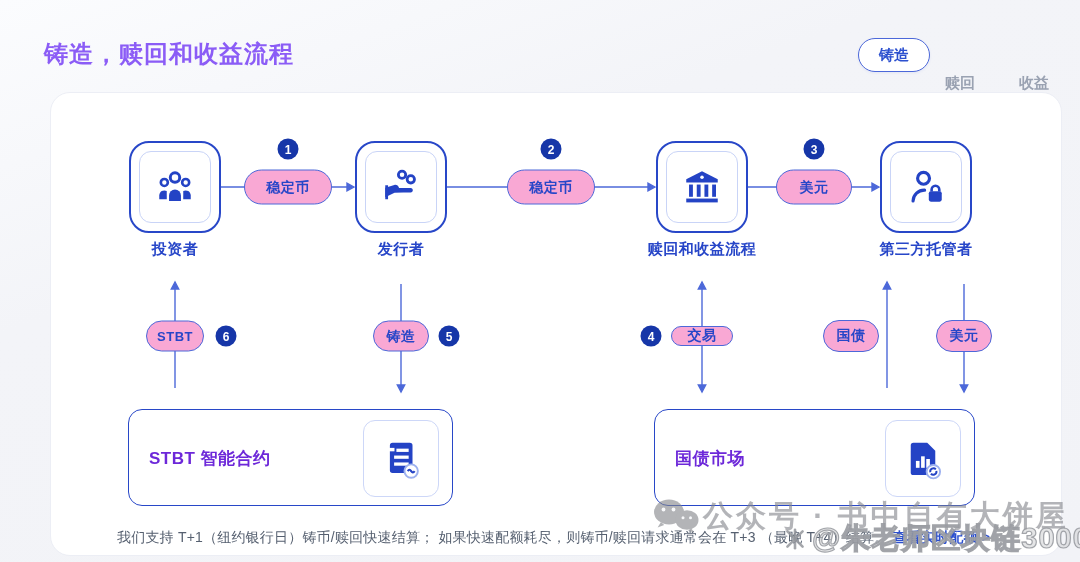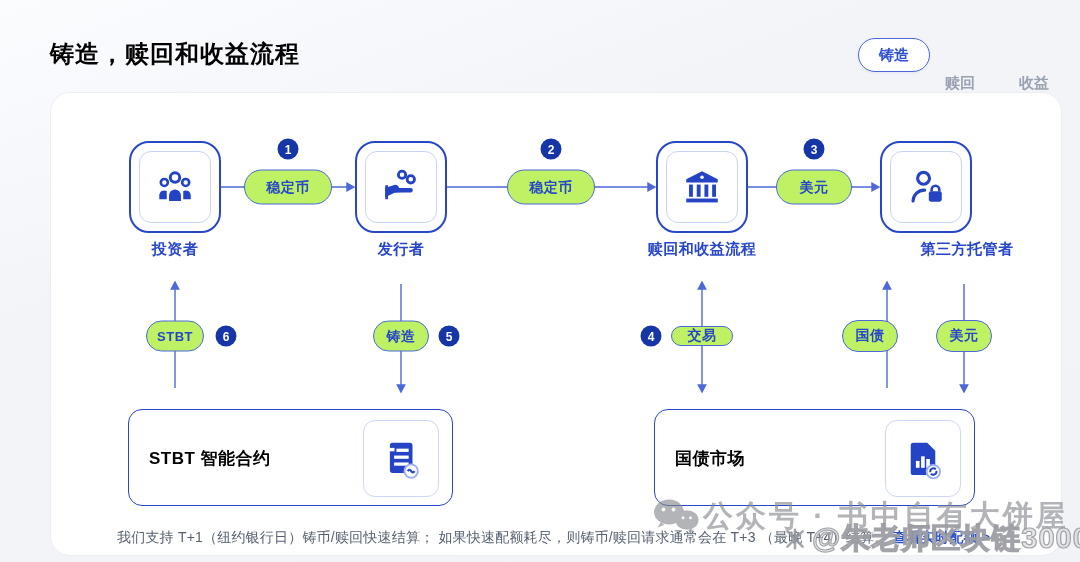--- a/index.html
+++ b/index.html
@@ -5,21 +5,21 @@
   * { margin:0; padding:0; box-sizing:border-box; }
   html,body { width:1080px; height:562px; }
   body {
     font-family:"Liberation Sans","DejaVu Sans",sans-serif;
     background:linear-gradient(160deg,#fbfcfe 0%,#f3f4f8 35%,#f2f3f7 100%);
     position:relative; overflow:hidden; color:#171c2b;
   }
   .abs { position:absolute; }
 
   
-  .page-title { left:50px; top:38px; font-size:24px; font-weight:700; color:#000000; letter-spacing:1px; }
+  .page-title { left:44px; top:38px; font-size:24px; font-weight:700; color:#8b5cf6; letter-spacing:1px; }
   .tab-active {
     left:858px; top:38px; width:72px; height:34px; background:#fff;
     border:1px solid #4c68d9; border-radius:17px; color:#2c50cf;
     font-size:15px; font-weight:700; display:flex; align-items:center; justify-content:center;
     box-shadow:0 1px 3px rgba(40,70,200,0.08); cursor:pointer;
   }
   .tab-inactive { top:46px; font-size:15px; font-weight:700; color:#9aa2b2; cursor:pointer;margin-top:28px; }
 
   
   .card {
@@ -37,38 +37,38 @@
     width:100%; height:100%; border:1px solid #c9d4f7; border-radius:12px;
     display:flex; align-items:center; justify-content:center; background:#fff;
   }
   .node-label {
     position:absolute; top:147px; width:160px; text-align:center;
     color:#2746c8; font-size:15px; font-weight:600; letter-spacing:0.5px;
   }
 
   
   .pill {
-    position:absolute; background:#bef264; border:1.3px solid #4c68d9; border-radius:18px;
+    position:absolute; background:#f9a8d4; border:1.3px solid #4c68d9; border-radius:18px;
     color:#2746c8; font-size:14px; font-weight:600; display:flex; align-items:center;
     justify-content:center; transform:translate(-50%,-50%); letter-spacing:0.5px;
   }
   .badge {
     position:absolute; width:21px; height:21px; background:#1636a8; border-radius:50%;
     color:#fff; font-size:12px; font-weight:700; display:flex; align-items:center;
     justify-content:center; transform:translate(-50%,-50%);
   }
 
   
   .bigbox {
     position:absolute; top:316px; height:97px; background:#fff;
     border:1.5px solid #2847c8; border-radius:14px;
   }
   .bigbox-label {
     position:absolute; left:20px; top:50%; transform:translateY(-50%);
-    color:#000000; font-size:17px; font-weight:700; letter-spacing:0.5px;
+    color:#6d28d9; font-size:17px; font-weight:700; letter-spacing:0.5px;
   }
   .bigbox-iconwrap {
     position:absolute; right:13px; top:10px; width:76px; height:77px;
     border:1px solid #cdd7f8; border-radius:12px;
     display:flex; align-items:center; justify-content:center;
   }
 
   
   .footnote {
     position:absolute; left:66px; top:436px; width:920px;
@@ -174,41 +174,41 @@
   <div class="node" style="left:829px;">
     <div class="node-inner">
       <svg width="42" height="42" viewBox="0 0 24 24">
         <circle cx="10.6" cy="7" r="3.4" fill="none" stroke="#2443c5" stroke-width="1.8"></circle>
         <path d="M4.6 20 a6.4 6.4 0 0 1 6.6 -6.2" fill="none" stroke="#2443c5" stroke-width="1.8" stroke-linecap="round"></path>
         <path d="M15.2 14.6 v-1.1 a2.2 2.2 0 0 1 4.4 0 v1.1" fill="none" stroke="#2443c5" stroke-width="1.5"></path>
         <rect x="13.6" y="14.4" width="7.4" height="6" rx="1.2" fill="#2443c5"></rect>
       </svg>
     </div>
   </div>
-  <div class="node-label" style="left:836px;">第三方托管者</div>
+  <div class="node-label" style="left:795px;">第三方托管者</div>
 
   <div class="badge" style="left:237px; top:56px;">1</div>
   <div class="pill" style="left:237px; top:94px; width:88px; height:35px;">稳定币</div>
 
   <div class="badge" style="left:500px; top:56px;">2</div>
   <div class="pill" style="left:500px; top:94px; width:88px; height:35px;">稳定币</div>
 
   <div class="badge" style="left:763px; top:56px;">3</div>
   <div class="pill" style="left:763px; top:94px; width:76px; height:35px;">美元</div>
 
   <div class="pill" style="left:124px; top:243px; width:58px; height:31px; font-size:13px; font-weight:700;">STBT</div>
   <div class="badge" style="left:175px; top:243px;">6</div>
 
   <div class="pill" style="left:350px; top:243px; width:56px; height:31px;">铸造</div>
   <div class="badge" style="left:398px; top:243px;">5</div>
 
   <div class="badge" style="left:600px; top:243px;">4</div>
   <div class="pill" style="left:651px; top:243px; width:62px; height:20px;">交易</div>
 
-  <div class="pill" style="left:819px; top:243px; width:56px; height:32px;">国债</div>
+  <div class="pill" style="left:800px; top:243px; width:56px; height:32px;">国债</div>
   <div class="pill" style="left:913px; top:243px; width:56px; height:32px;">美元</div>
 
   <div class="bigbox" style="left:77px; width:325px;">
     <div class="bigbox-label">STBT 智能合约</div>
     <div class="bigbox-iconwrap">
       <svg width="46" height="46" viewBox="0 0 24 24">
         <path d="M7.6 3.5 h9 a1.4 1.4 0 0 1 1.4 1.4 v13 a1.4 1.4 0 0 1 -1.4 1.4 h-9 a1.4 1.4 0 0 1 -1.4 -1.4 v-13 a1.4 1.4 0 0 1 1.4 -1.4 z" fill="#2443c5"></path>
         <rect x="5.2" y="6.2" width="3.4" height="1.8" fill="#ffffff"></rect>
         <rect x="9.6" y="6.6" width="6.4" height="1.7" fill="#ffffff"></rect>
         <rect x="8.4" y="10.2" width="7.6" height="1.7" fill="#ffffff"></rect>

